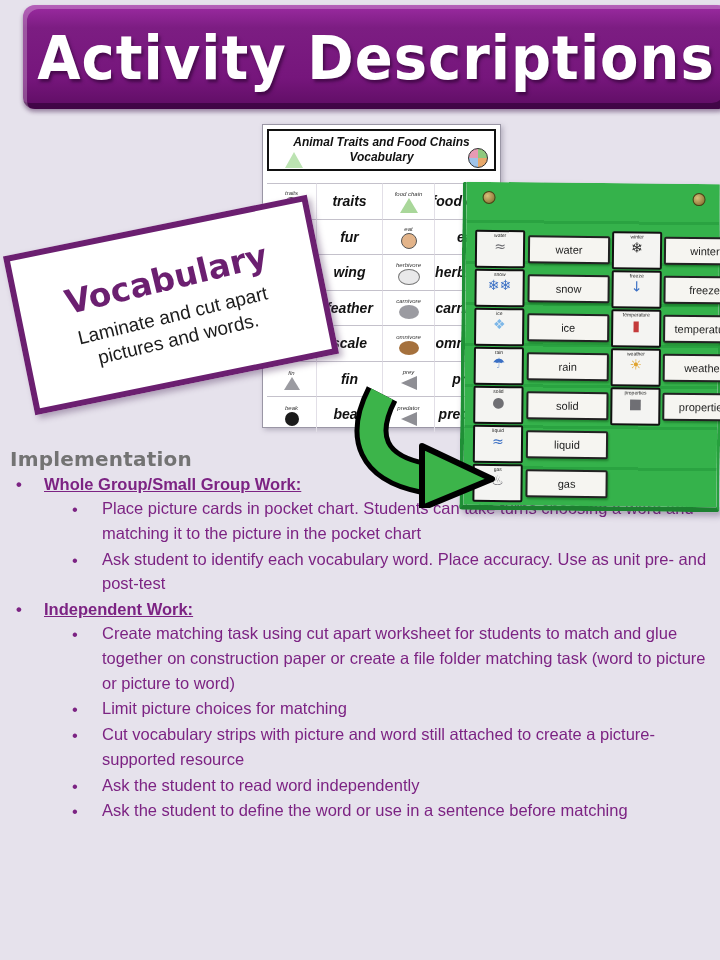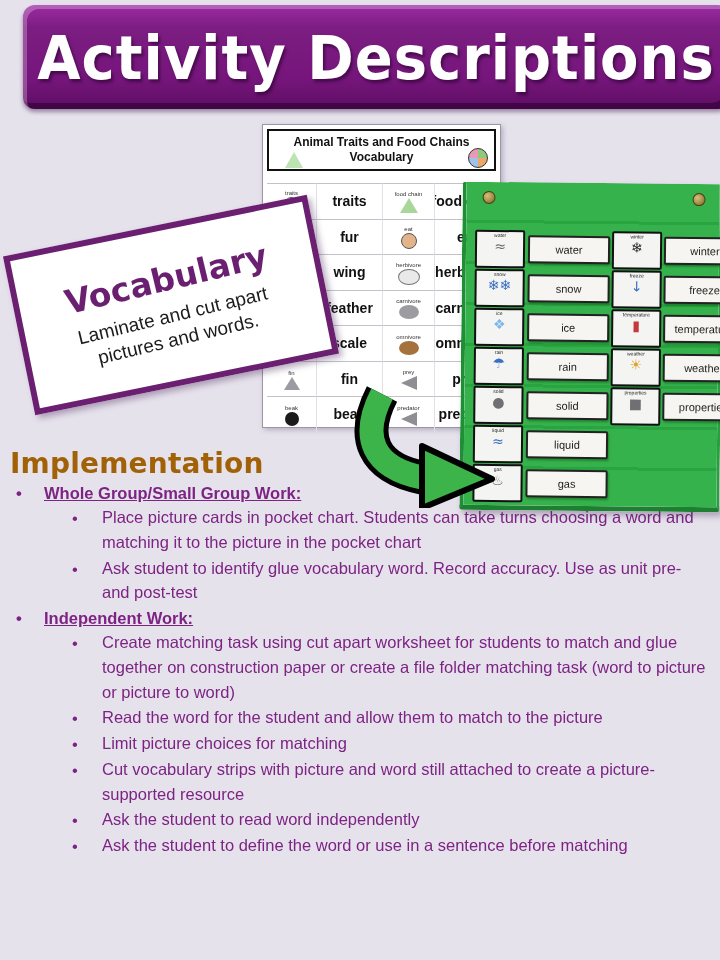--- a/index.html
+++ b/index.html
@@ -24,30 +24,31 @@
   
   .worksheet{
     position:absolute;left:262px;top:124px;width:237px;height:302px;
     background:#fff;border:1px solid #9a96a5;z-index:1;
     box-shadow:2px 2px 5px rgba(90,80,110,.35);
   }
   .ws-header{
     margin:4px;border:2px solid #111;height:38px;position:relative;
     display:flex;align-items:center;justify-content:center;
   }
-  .ws-title{font-size:12px;font-weight:bold;color:#111;text-align:center;line-height:1.25;}
+  .ws-title{font-size:12px;font-weight:bold;color:#111;text-align:center;line-height:1.25;font-style:italic;}
   .ws-icon{position:absolute;bottom:1px;width:18px;height:18px;display:block;}
   .ws-icon.l{left:16px;border-left:9px solid transparent;border-right:9px solid transparent;border-bottom:16px solid #bce3b2;width:0;height:0;}
   .ws-icon.r{right:6px;border-radius:50%;
     background:conic-gradient(#8fc97e 0 25%,#e8a86a 0 50%,#9fc3e8 0 75%,#e89ab4 0 100%);
     border:1px solid #333;}
   .ws-grid{
     display:grid;margin:12px 4px;
     grid-template-columns:50px 66px 52px 65px;
     grid-auto-rows:35.5px;
+    font-style:italic;
   }
   .cell{border-top:1px solid #c4c1cb;border-right:1px solid #e2dfe7;
     display:flex;align-items:center;justify-content:center;overflow:hidden;}
   .cell.word{font-size:14px;font-weight:bold;color:#111;white-space:nowrap;}
   .cell.icon{flex-direction:column;gap:1px;padding-top:2px;}
   .tiny{font-size:6px;color:#333;line-height:1;}
   .micon{width:20px;height:14px;display:block;}
   .m-pie{width:16px;height:16px;border-radius:50%;border:1px solid #333;
     background:conic-gradient(#8fc97e 0 25%,#e8a86a 0 50%,#9fc3e8 0 75%,#e89ab4 0 100%);}
   .m-tri{width:0;height:0;border-left:9px solid transparent;border-right:9px solid transparent;border-bottom:15px solid #a9d79a;}
@@ -98,21 +99,21 @@
     background:#fff;border:6px solid #6b1f70;transform:rotate(-11.5deg);z-index:2;
     box-shadow:3px 4px 6px rgba(80,50,95,.4);
     display:flex;flex-direction:column;align-items:center;justify-content:center;
   }
   .note-title{color:#6b1f70;font-size:33px;font-weight:bold;font-family:"DejaVu Sans",sans-serif;transform:rotate(-2deg);}
   .note-body{color:#1c1c1c;font-size:19px;text-align:center;line-height:1.25;margin-top:6px;width:250px;transform:rotate(-2deg);}
   
   .arrow{position:absolute;left:352px;top:382px;z-index:4;}
   
   .content{position:absolute;left:10px;top:447px;width:702px;color:#7c2383;}
-  .content h2{margin:0 0 2px 0;font-size:28px;font-weight:bold;color:#a16207;
+  .content h2{margin:0 0 2px 0;font-size:20px;font-weight:bold;color:#737373;
     font-family:"DejaVu Sans",sans-serif;letter-spacing:.2px;}
   .b1{position:relative;padding-left:34px;font-size:16.5px;font-weight:bold;margin:4px 0 2px 0;}
   .b1::before{content:"\2022";position:absolute;left:6px;top:0;}
   .b1 .lbl{text-decoration:underline;}
   .b2{position:relative;padding-left:92px;font-size:16.5px;line-height:1.5;margin:1px 0;}
   .b2::before{content:"\2022";position:absolute;left:62px;top:1px;}
 </style>
 </head>
 <body>
 
@@ -300,27 +301,26 @@
     <path d="M30 12 C 8 55, 20 86, 72 96" fill="none" stroke="#3cb44a" stroke-width="24" stroke-linecap="butt"></path>
     <polygon points="70,64 140,97 70,126" fill="#3cb44a" stroke="#000000" stroke-width="6" stroke-linejoin="round"></polygon>
   </svg>
 
   <div class="content">
     <h2>Implementation</h2>
 
     <div class="b1"><span class="lbl">Whole Group/Small Group Work:</span></div>
     <div class="b2">Place picture cards in pocket chart. Students can take turns choosing a word and matching it to the picture in the pocket chart</div>
 
-    <div class="b2">Ask student to identify glue vocabulary word. Record accuracy. Use as unit pre- and post-test</div>
+    <div class="b2">Ask student to identify each vocabulary word. Place accuracy. Use as unit pre- and post-test</div>
 
     <div class="b1"><span class="lbl">Independent Work:</span></div>
     <div class="b2">Create matching task using cut apart worksheet for students to match and glue together on construction paper or create a file folder matching task (word to picture or picture to word)</div>
 
 
-    <div class="b2">Read the word for the student and allow them to match to the picture</div>
     <div class="b2">Limit picture choices for matching</div>
     <div class="b2">Cut vocabulary strips with picture and word still attached to create a picture-supported resource</div>
 
     <div class="b2">Ask the student to read word independently</div>
     <div class="b2">Ask the student to define the word or use in a sentence before matching</div>
 
   </div>
 
 </div>
 

